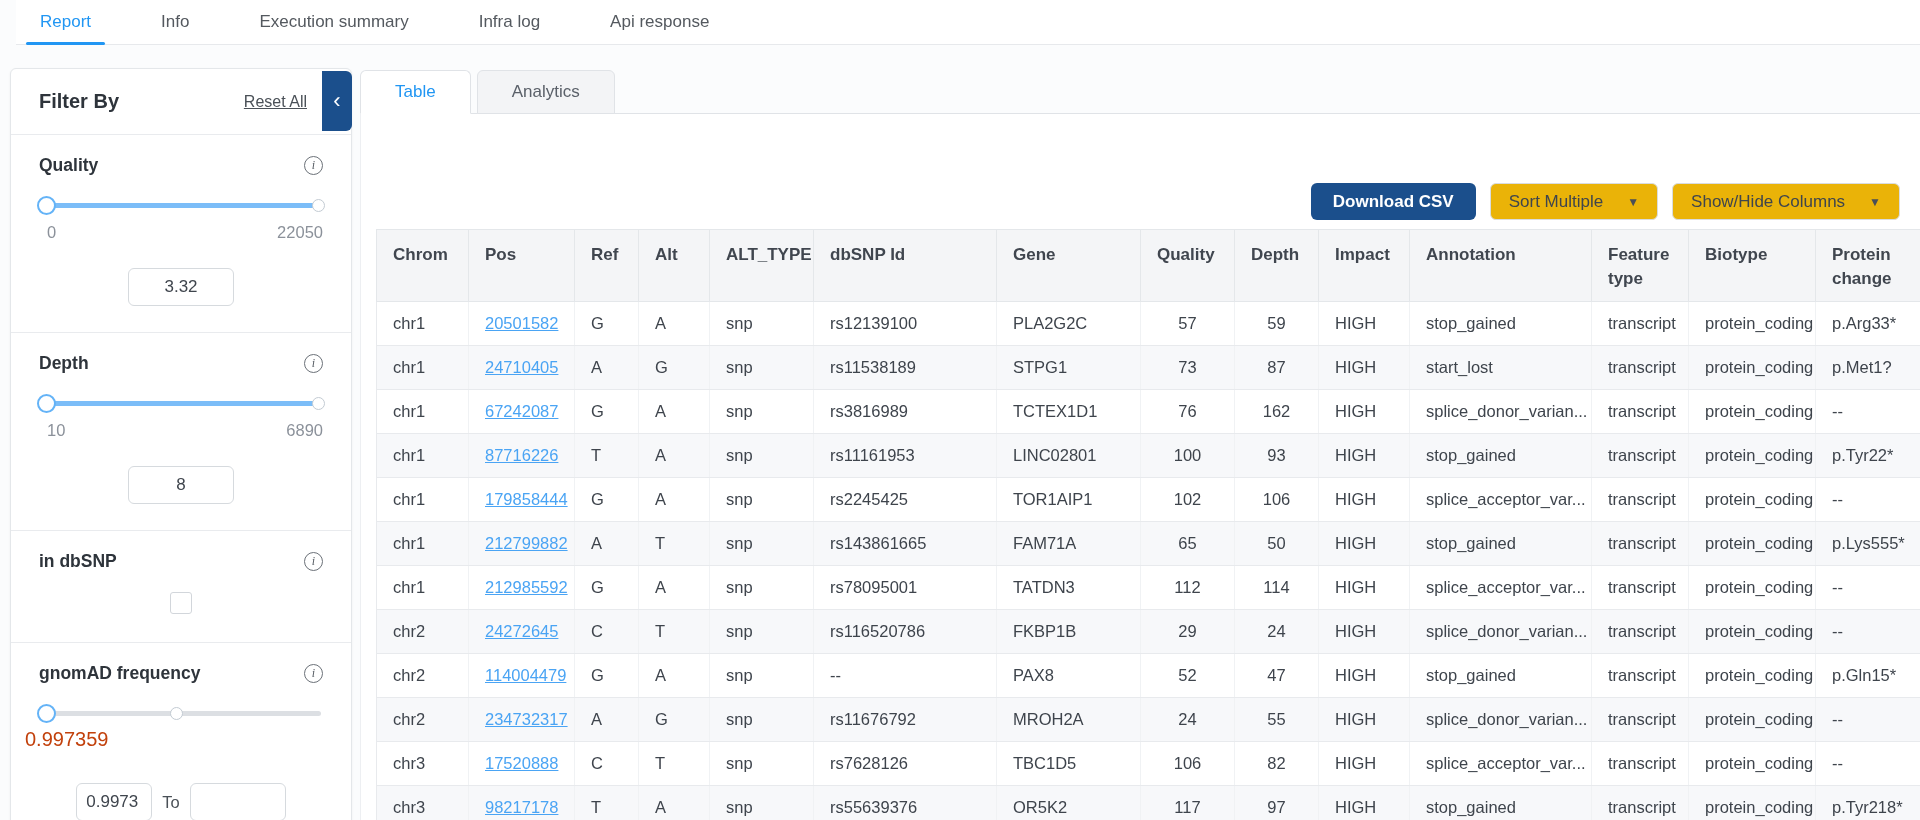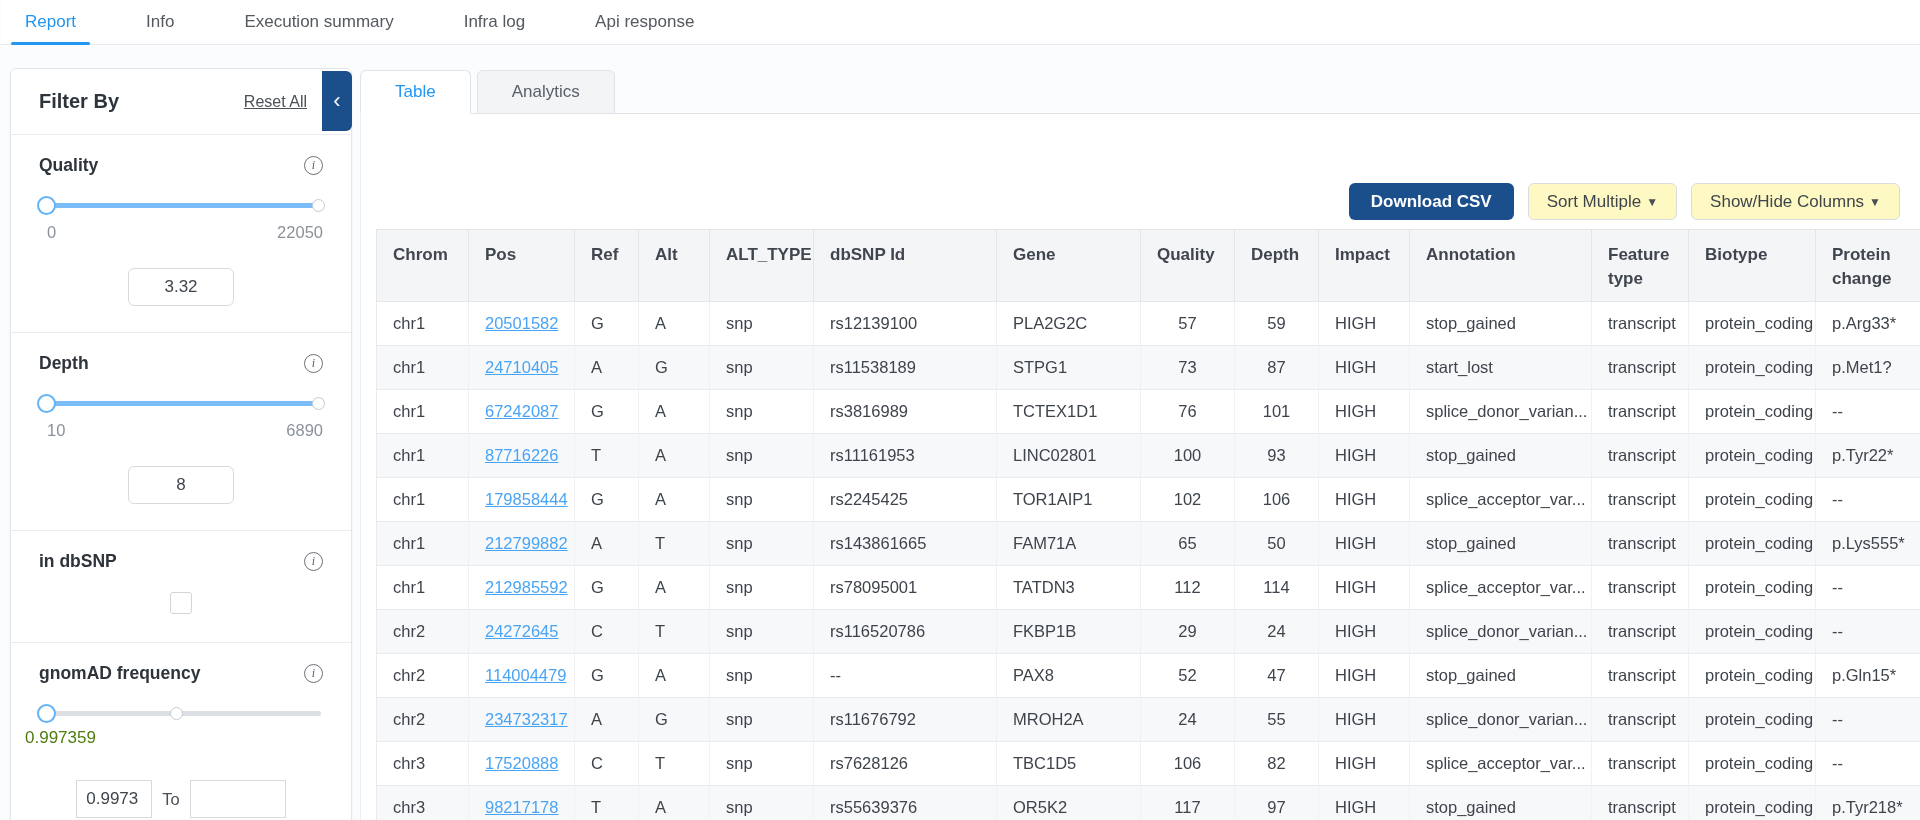--- a/index.html
+++ b/index.html
@@ -1,20 +1,20 @@
 <!DOCTYPE html>
 <html style="--accent-blue: #2196f3; --navy-button: #1b4f8c; --link-blue: #4aa4f4; --slider-blue: #7bbdf8;"><head>
 <meta charset="utf-8">
 <style>
   * { margin:0; padding:0; box-sizing:border-box; }
   html,body { width:1920px; height:820px; overflow:hidden; }
   body { font-family:"Liberation Sans", sans-serif; background:#fbfcfd; color:#3e444c; position:relative; }
 
   
-  .topnav { position:absolute; top:0; left:1px; right:0; height:45px; background:#fff;
+  .topnav { position:absolute; top:0; left:16px; right:0; height:45px; background:#fff;
             border-bottom:1px solid #e7e9ec; display:flex; align-items:stretch; padding-left:10px; }
   .nav-tab { display:flex; align-items:center; padding:0 14px; margin-right:42px; font-size:17px;
              color:#54595f; position:relative; cursor:pointer; white-space:nowrap; }
   .nav-tab.active { color:var(--accent-blue,#2196f3); }
   .nav-tab.active::after { content:''; position:absolute; left:0; right:0; bottom:-1px; height:3px;
              background:var(--accent-blue,#2196f3); border-radius:2px; }
 
   .page { position:absolute; top:45px; left:0; right:0; bottom:0; }
 
   
@@ -41,41 +41,41 @@
              border:2.5px solid #64b3f7; border-radius:50%; cursor:pointer; }
   .handle-sm { position:absolute; top:3px; width:13px; height:13px; background:#fff;
              border:1.5px solid #c3cbd3; border-radius:50%; cursor:pointer; }
   .range-labels { display:flex; justify-content:space-between; margin-top:7px; font-size:16.5px; color:#8b919a; }
   .range-labels .min { margin-left:8px; }
   .value-input { display:block; margin:26px auto 2px; width:106px; height:38px; border:1px solid #d6dade;
              border-radius:6px; text-align:center; font-size:17px; color:#3f454d;
              font-family:"Liberation Sans",sans-serif; background:#fff; }
   .checkbox { width:22px; height:22px; border:1px solid #d2d6db; border-radius:3px; background:#fff; cursor:pointer; }
   .dbsnp-box { margin:20px auto 4px; }
-  .gnomad-value { margin:4px 0 0 -14px; font-size:17px; color:#4d7c0f; }
+  .gnomad-value { margin:4px 0 0 -14px; font-size:20px; color:#c2410c; }
   .gnomad-inputs { margin-top:32px; display:flex; align-items:center; justify-content:center; gap:10px; }
-  .gnomad-inputs input { height:38px; border:1px solid #d6dade; border-radius:0; font-size:17px;
+  .gnomad-inputs input { height:38px; border:1px solid #d6dade; border-radius:6px; font-size:17px;
              color:#3f454d; padding:0 9px; font-family:"Liberation Sans",sans-serif; background:#fff; }
   .gnomad-from { width:76px; }
   .gnomad-to { width:96px; }
   .to-label { font-size:16.5px; color:#4a5057; }
 
   
   .main { position:absolute; left:360px; top:25px; right:0; bottom:0; }
   .view-tabs { display:flex; height:44px; position:relative; z-index:2; }
   .view-tab { display:flex; align-items:center; padding:0 34px; margin-right:6px; font-size:17px;
              color:#5a6069; background:#f3f4f6; border:1px solid #e0e3e7; border-radius:6px 6px 0 0; cursor:pointer; }
   .view-tab.active { background:#fff; color:var(--accent-blue,#2196f3); border-bottom-color:#fff; }
   .panel { position:absolute; top:43px; left:0; right:0; bottom:-10px; background:#fff;
              border-top:1px solid #e0e3e7; border-left:1px solid #edeff2; overflow:hidden; }
   .toolbar { position:absolute; top:30px; right:20px; display:flex; gap:14px; }
   .btn { height:37px; border-radius:6px; font-size:17px; display:flex; align-items:center; cursor:pointer;
              font-family:"Liberation Sans",sans-serif;margin-top:39px; }
   .btn-primary { background:var(--navy-button,#1b4f8c); color:#fff; font-weight:bold; border:none; padding:0 22px; }
-  .btn-outline { background:#fef9c3; color:#3f454d; border:1px solid #d9dce0; padding:0 18px; gap:5px; }
+  .btn-outline { background:#eab308; color:#3f454d; border:1px solid #d9dce0; padding:0 18px; gap:24px; }
   .dd-arrow { font-size:12px; color:#4a4f57; }
 
   
   .vtable { position:absolute; left:15px; top:115px; width:1563px; border-collapse:collapse; table-layout:fixed; }
   .vtable th { background:#f4f5f7; font-size:17px; font-weight:bold; color:#40464f; text-align:left;
              vertical-align:top; padding:13px 14px 10px 16px; border:1px solid #e4e7ea; line-height:1.4;
              height:68px; cursor:pointer; }
   .vtable td { font-size:16.5px; color:#3e444c; height:44px; padding:0 14px 0 16px;
              border-bottom:1px solid #e8eaed; border-right:1px solid #f0f2f4; white-space:nowrap; overflow:hidden; }
   .vtable td:first-child { border-left:1px solid #e8eaed; }
@@ -243,21 +243,21 @@
             </tr>
             <tr>
               <td class="col0">chr1</td>
               <td class="col1 num"><a class="pos-link" href="#">67242087</a></td>
               <td class="col2">G</td>
               <td class="col3">A</td>
               <td class="col4">snp</td>
               <td class="col5">rs3816989</td>
               <td class="col6">TCTEX1D1</td>
               <td class="col7 num">76</td>
-              <td class="col8 num">101</td>
+              <td class="col8 num">162</td>
               <td class="col9">HIGH</td>
               <td class="col10">splice_donor_varian...</td>
               <td class="col11">transcript</td>
               <td class="col12">protein_coding</td>
               <td class="col13">--</td>
             </tr>
             <tr>
               <td class="col0">chr1</td>
               <td class="col1 num"><a class="pos-link" href="#">87716226</a></td>
               <td class="col2">T</td>

